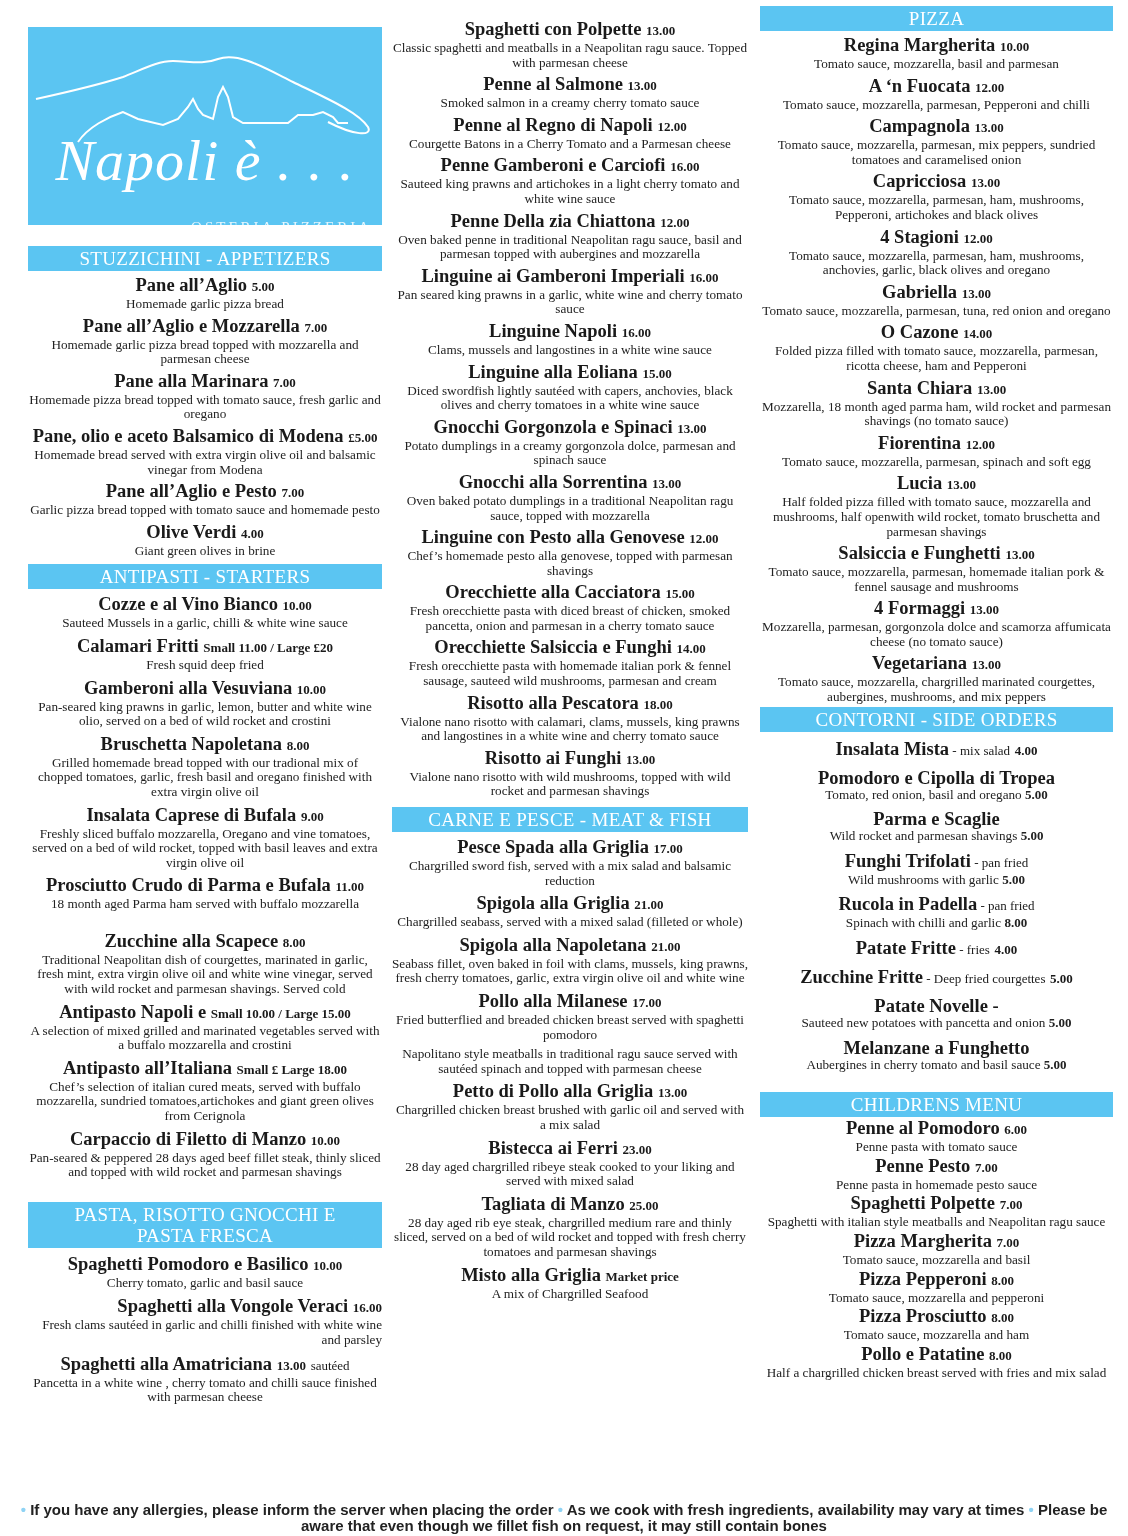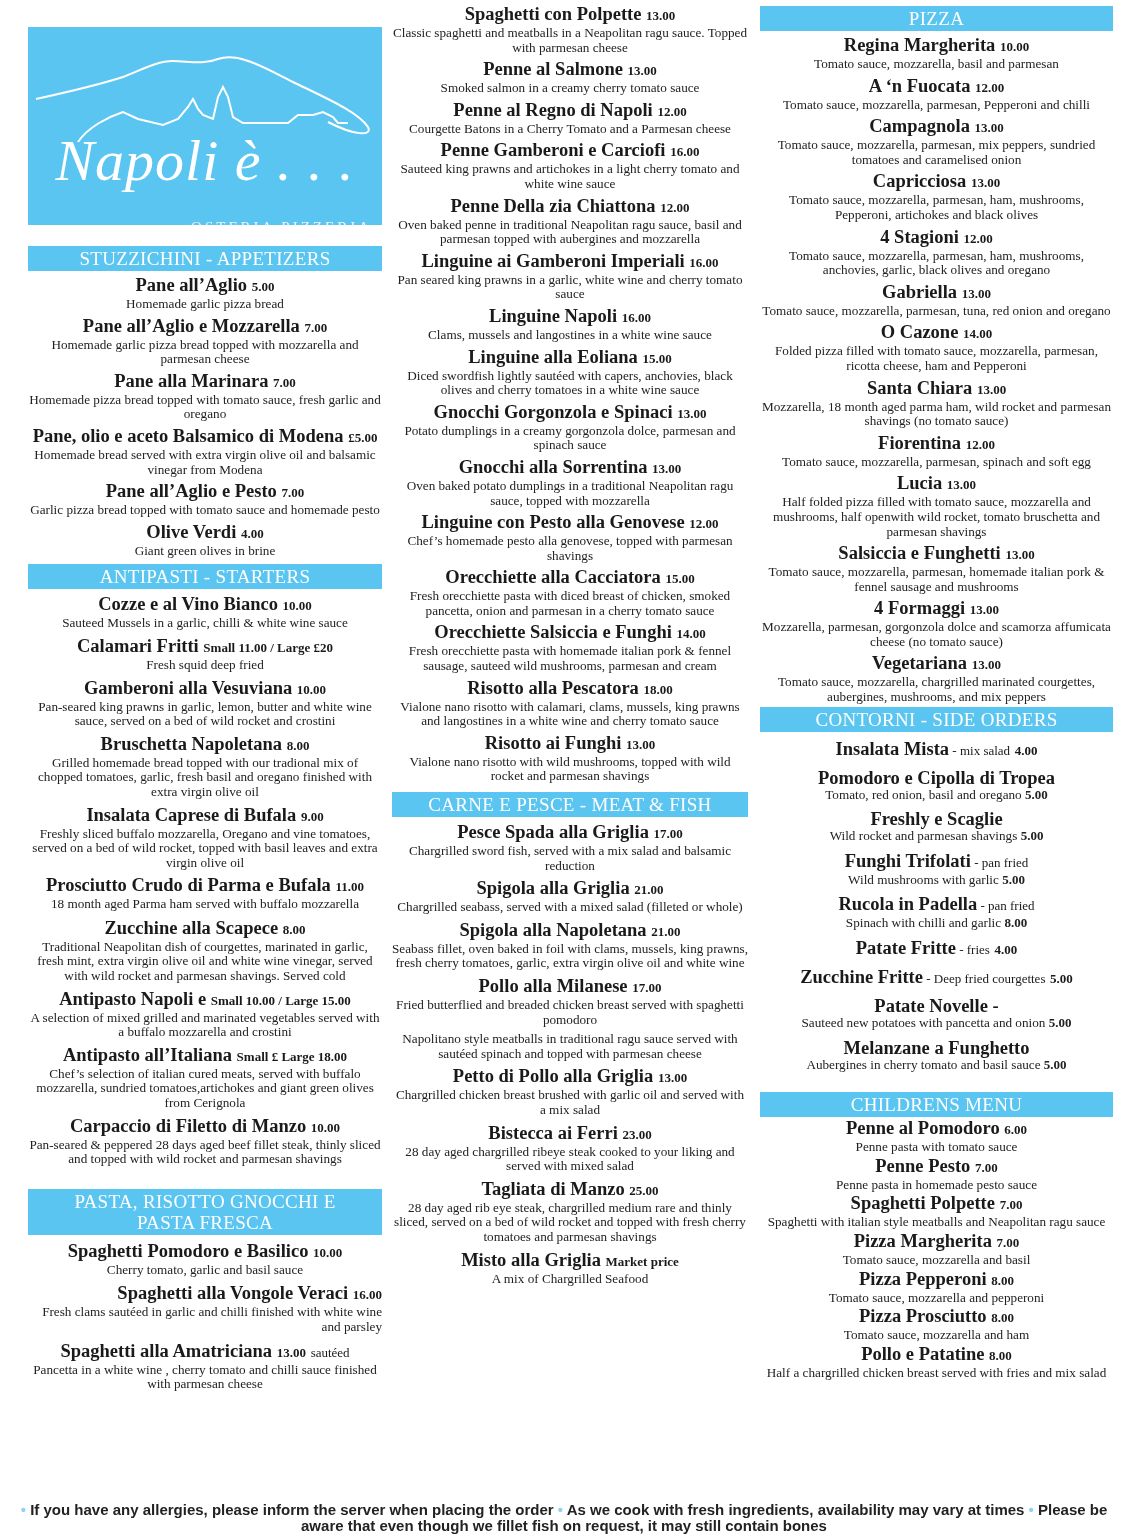--- a/index.html
+++ b/index.html
@@ -1,19 +1,19 @@
 <!DOCTYPE html>
 <html><head>
 <meta charset="utf-8">
 <style>
   html, body { margin:0; padding:0; background:#ffffff; }
   body { width:1128px; height:1536px; position:relative; overflow:hidden; font-family:"Liberation Serif", "DejaVu Serif", serif; color:#1a1a1a; }
   .col { position:absolute; top:0; text-align:center; }
   #col1 { left:28px; width:354px; }
-  #col2 { left:392px; width:356px; }
+  #col2 { left:392px; width:356px;margin-top:15px; }
   #col3 { left:760px; width:353px; }
   .logo { width:354px; height:198px; margin-top:27px; background:#5bc5f2; position:relative; overflow:hidden; }
   .logo svg { position:absolute; left:0; top:0; }
   .logo .name { position:absolute; left:0; right:0; top:100px; font-family:"Liberation Serif", serif; font-style:italic; color:#fff; font-size:58px; letter-spacing:1px; }
   .logo .sub { position:absolute; left:0; right:10px; top:192px; text-align:right; color:#e6f6fd; font-size:15px; letter-spacing:3px; }
   .hdr { background:#5bc5f2; color:#fff; font-size:19px; line-height:23px; padding:1px 0; text-transform:uppercase; letter-spacing:0.3px; }
   .item { margin-top:5px; }
   .t { font-size:18.5px; font-weight:bold; line-height:20px; }
   .p { font-size:13px; font-weight:bold; }
   .x { font-size:13px; font-weight:normal; }
@@ -67,35 +67,35 @@
       <div class="item" style="margin-top: 5px;">
         <div class="t"><span>Cozze e al Vino Bianco</span> <span class="p">10.00</span></div>
         <div class="d"><span>Sauteed Mussels in a garlic, chilli &amp;  white wine sauce</span></div>
       </div>
       <div class="item" style="margin-top: 5px;">
         <div class="t"><span>Calamari Fritti</span> <span class="p">Small 11.00 / Large £20</span></div>
         <div class="d"><span>Fresh squid deep fried</span></div>
       </div>
       <div class="item" style="margin-top: 5px;">
         <div class="t"><span>Gamberoni alla Vesuviana</span> <span class="p">10.00</span></div>
-        <div class="d"><span>Pan-seared king prawns in garlic, lemon, butter and white wine sauce, served on a bed of wild rocket and crostini</span></div>
+        <div class="d"><span>Pan-seared king prawns in garlic, lemon, butter and white wine olio, served on a bed of wild rocket and crostini</span></div>
       </div>
       <div class="item" style="margin-top: 5px;">
         <div class="t"><span>Bruschetta Napoletana</span> <span class="p">8.00</span></div>
         <div class="d"><span>Grilled homemade bread topped with our tradional mix of chopped tomatoes, garlic, fresh basil and oregano finished with extra virgin olive oil</span></div>
       </div>
       <div class="item" style="margin-top: 5px; text-align: center;">
         <div class="t"><span>Insalata Caprese di Bufala</span> <span class="p">9.00</span></div>
         <div class="d"><span>Freshly sliced buffalo mozzarella, Oregano and vine tomatoes, served on a bed of wild rocket, topped with basil leaves and extra virgin olive oil</span></div>
       </div>
       <div class="item" style=" font-family: Liberation Serif, serif;">
         <div class="t"><span>Prosciutto Crudo di Parma e Bufala</span> <span class="p">11.00</span></div>
         <div class="d"><span>18 month aged Parma ham served with buffalo mozzarella</span></div>
       </div>
-      <div class="item" style="margin-top: 6px;">
+      <div class="item" style="margin-top: 19px;">
         <div class="t"><span>Zucchine alla Scapece</span> <span class="p">8.00</span></div>
         <div class="d"><span>Traditional Neapolitan dish of courgettes, marinated in garlic, fresh mint, extra virgin olive oil and white wine vinegar, served with wild rocket and parmesan shavings. Served cold</span></div>
       </div>
       <div class="item" style="margin-top: 5px;">
         <div class="t"><span>Antipasto Napoli e</span> <span class="p">Small 10.00 / Large 15.00</span></div>
         <div class="d"><span>A selection of mixed grilled and marinated vegetables served with a buffalo mozzarella and crostini</span></div>
       </div>
       <div class="item" style="margin-top: 5px;">
         <div class="t"><span>Antipasto all’Italiana</span> <span class="p">Small £ Large  18.00</span></div>
         <div class="d"><span>Chef’s selection of italian cured meats, served with buffalo mozzarella, sundried tomatoes,artichokes and giant green olives from Cerignola</span></div>
@@ -288,21 +288,21 @@
   <div class="hdr" style="margin-top:2px">CONTORNI - SIDE ORDERS</div>
   <div id="sides">
       <div class="item" style="margin-top: 7px;">
         <div class="t"><span>Insalata Mista</span><span class="x"> - mix salad</span> <span class="p">4.00</span></div>
       </div>
       <div class="item" style="margin-top: 7px;">
         <div class="t"><span>Pomodoro e Cipolla di Tropea</span></div>
         <div class="d"><span>Tomato, red onion, basil and oregano</span> <span class="p">5.00</span></div>
       </div>
       <div class="item" style="margin-top: 7px;">
-        <div class="t"><span>Freshly e Scaglie</span></div>
+        <div class="t"><span>Parma e Scaglie</span></div>
         <div class="d"><span>Wild rocket and parmesan shavings</span> <span class="p">5.00</span></div>
       </div>
       <div class="item" style="margin-top: 7px;">
         <div class="t"><span>Funghi Trifolati</span><span class="x"> - pan fried</span></div>
         <div class="d"><span>Wild mushrooms with garlic</span> <span class="p">5.00</span></div>
       </div>
       <div class="item" style="margin-top: 7px;">
         <div class="t"><span>Rucola in Padella</span><span class="x"> - pan fried</span></div>
         <div class="d"><span>Spinach with chilli and garlic</span> <span class="p">8.00</span></div>
       </div>

